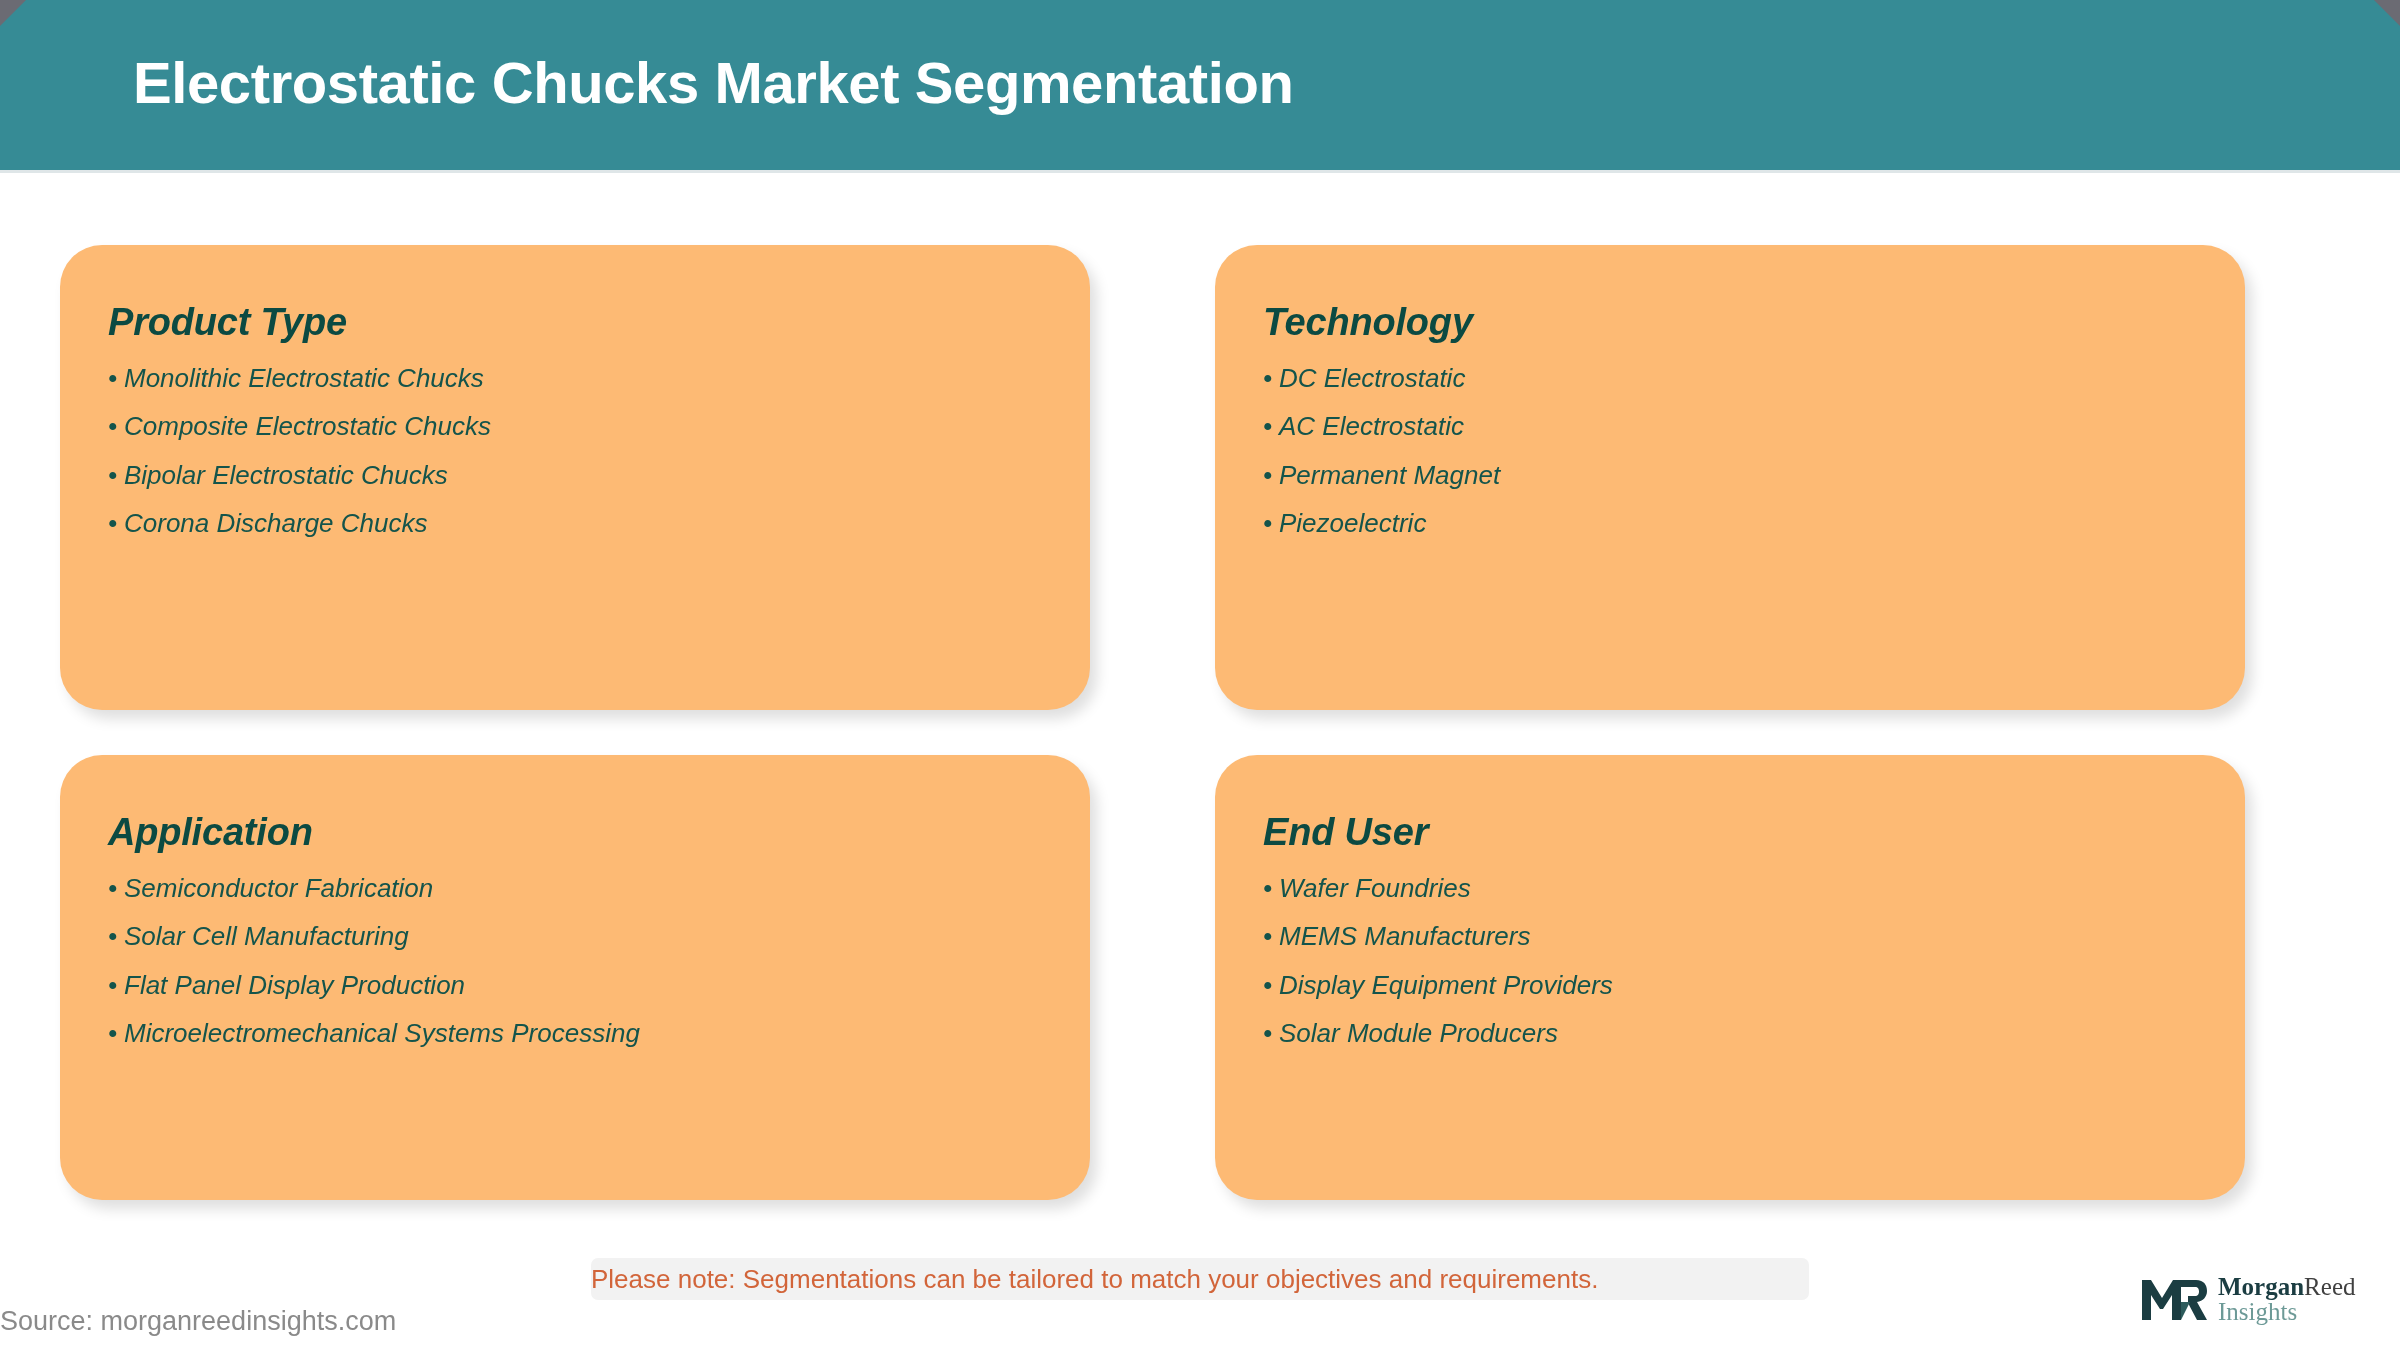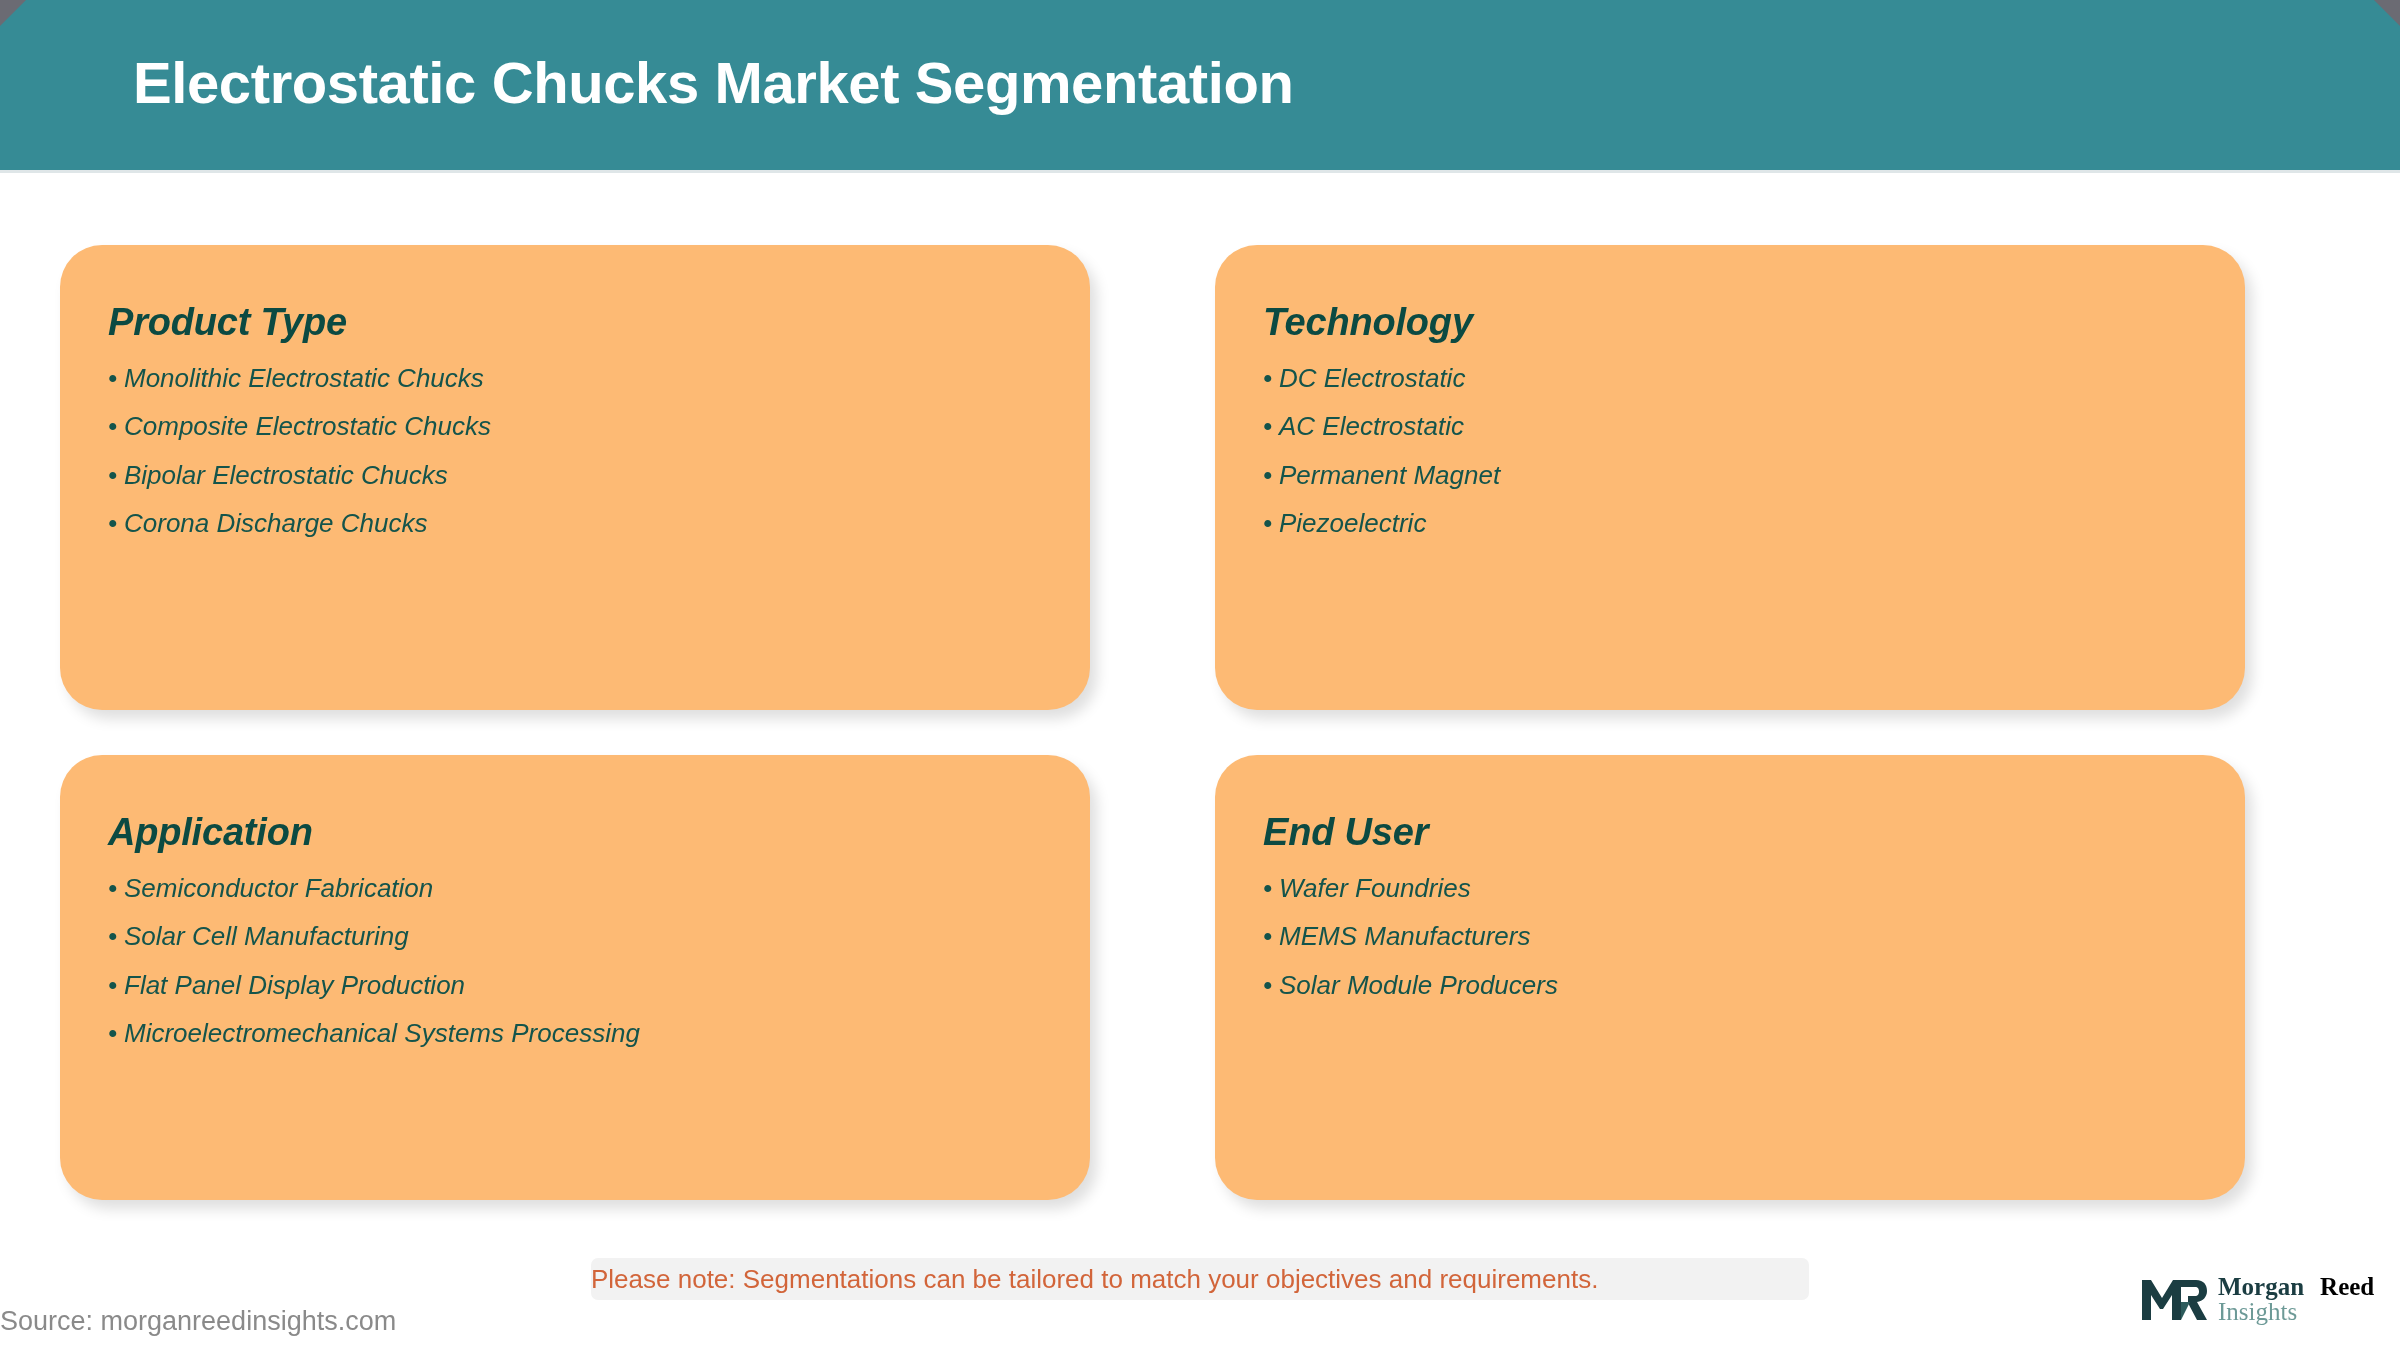--- a/index.html
+++ b/index.html
@@ -170,23 +170,22 @@
     line-height: 1.02;
   }
   .logo-line1 {
     font-family: "Liberation Serif", serif;
     font-size: 25px;
     font-weight: bold;
     color: #1b3d42;
     white-space: nowrap;
   }
   .logo-line1 .reed {
-    font-weight: bold;
-    color: #000000;
-    margin-left: 16px;
+    font-weight: normal;
+    color: #404040;
   }
   .logo-line2 {
     font-family: "Liberation Serif", serif;
     font-size: 25px;
     color: #6d9a97;
     white-space: nowrap;
   }
 </style>
 </head>
 <body>
@@ -230,20 +229,21 @@
         <li><span class="bullet">•</span><span>Flat Panel Display Production</span></li>
         <li><span class="bullet">•</span><span>Microelectromechanical Systems Processing</span></li>
       </ul>
     </div>
 
     <div class="card">
       <div class="card-title">End User</div>
       <ul class="card-list">
         <li><span class="bullet">•</span><span>Wafer Foundries</span></li>
         <li><span class="bullet">•</span><span>MEMS Manufacturers</span></li>
+        <li><span class="bullet">•</span><span>Display Equipment Providers</span></li>
         <li><span class="bullet">•</span><span>Solar Module Producers</span></li>
       </ul>
     </div>
 
   </div>
 
   <div class="note-pill">
     <span class="note-text">Please note: Segmentations can be tailored to match your objectives and requirements.</span>
   </div>
 

